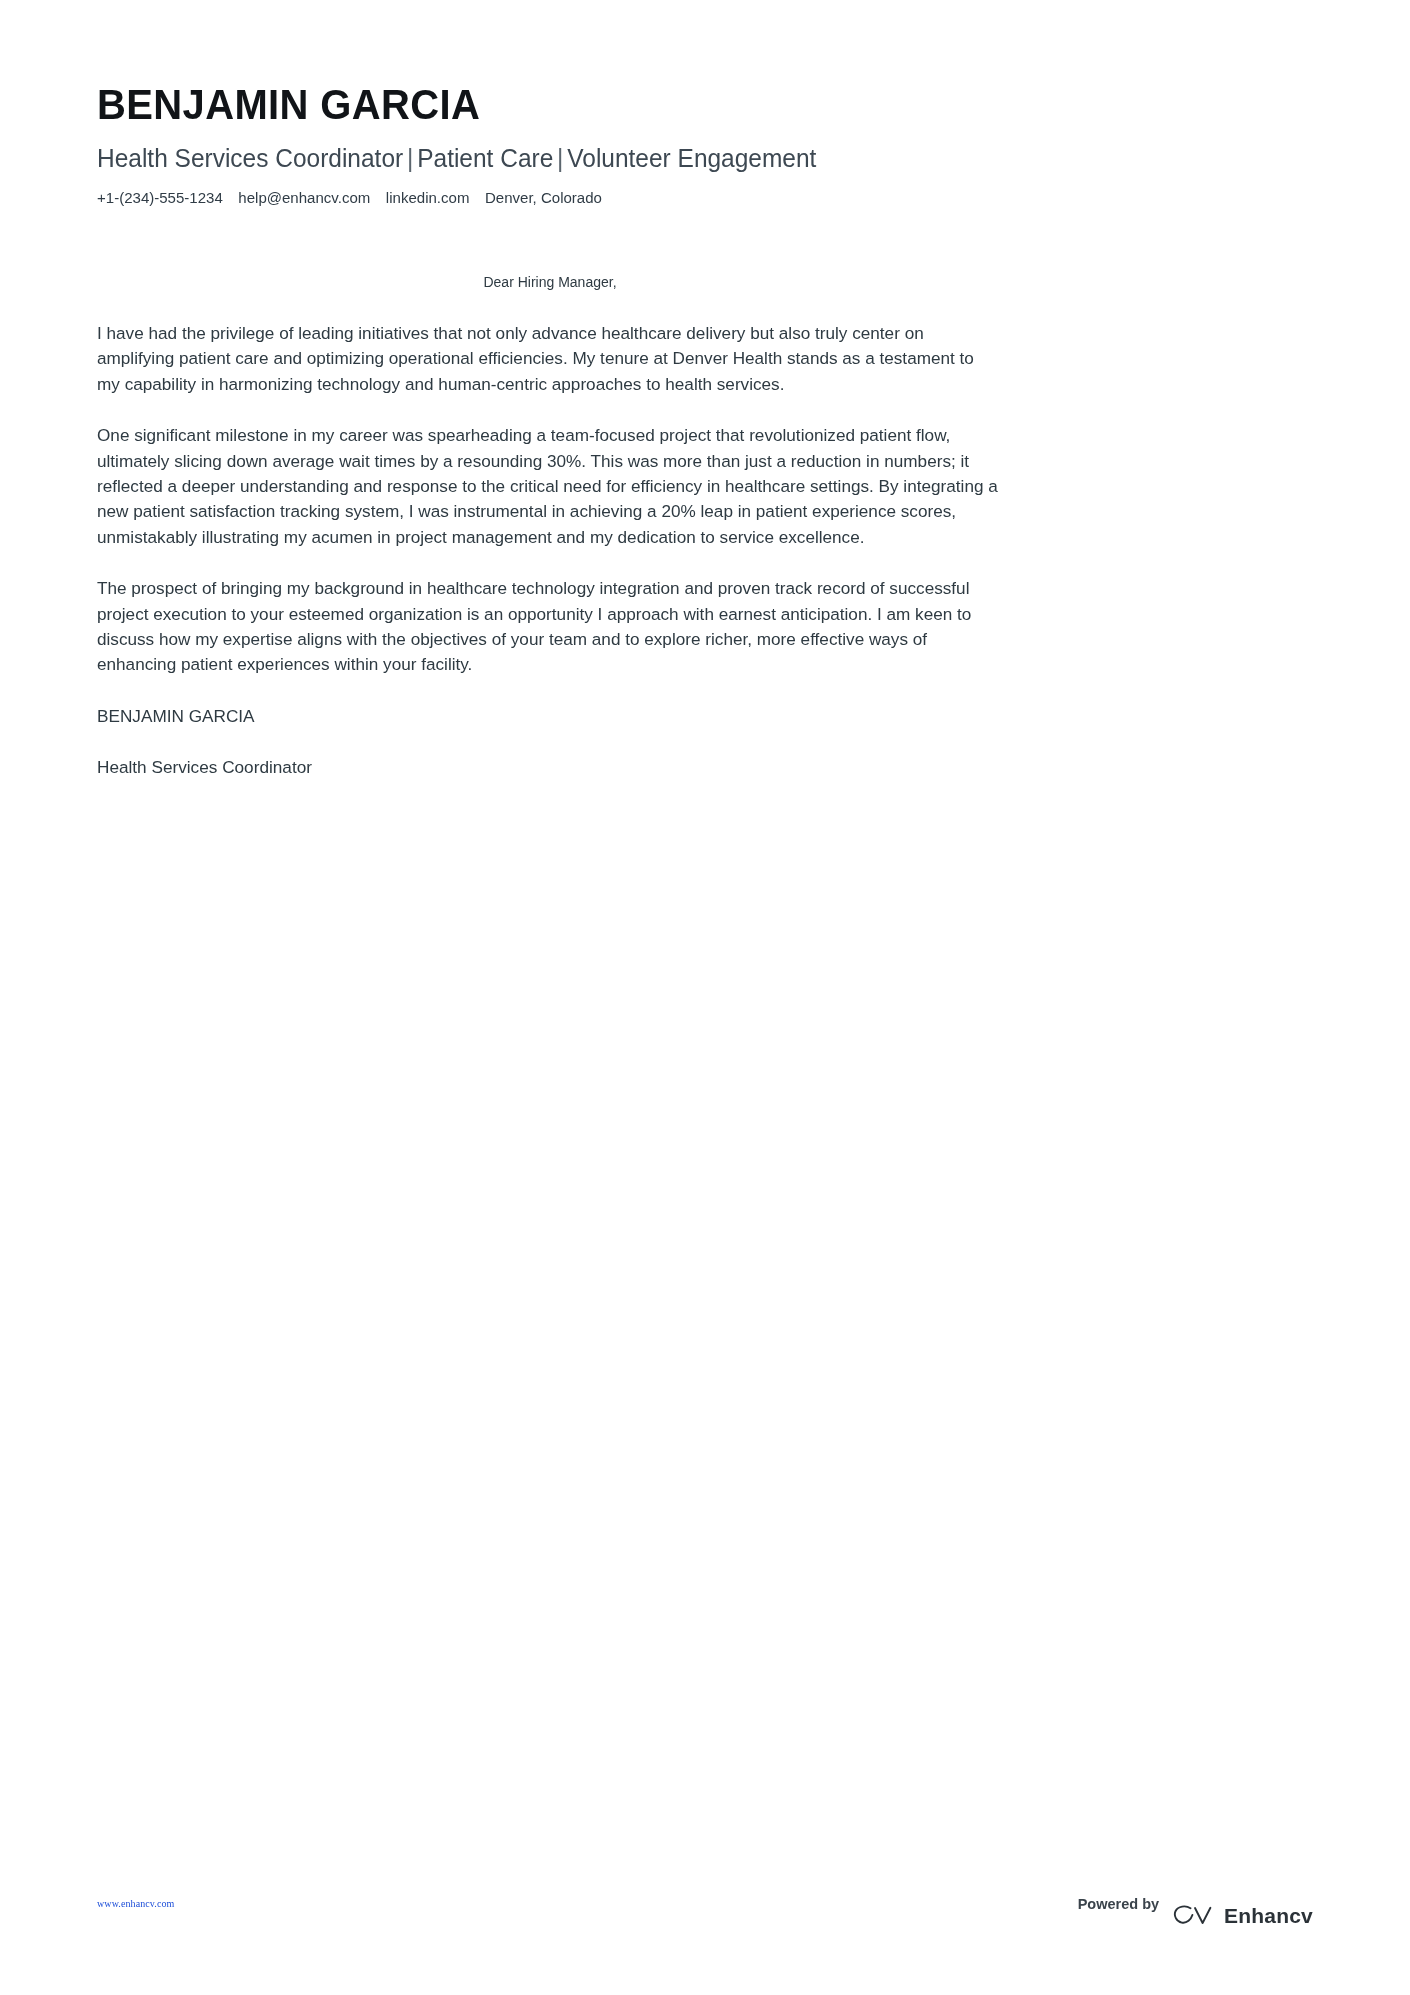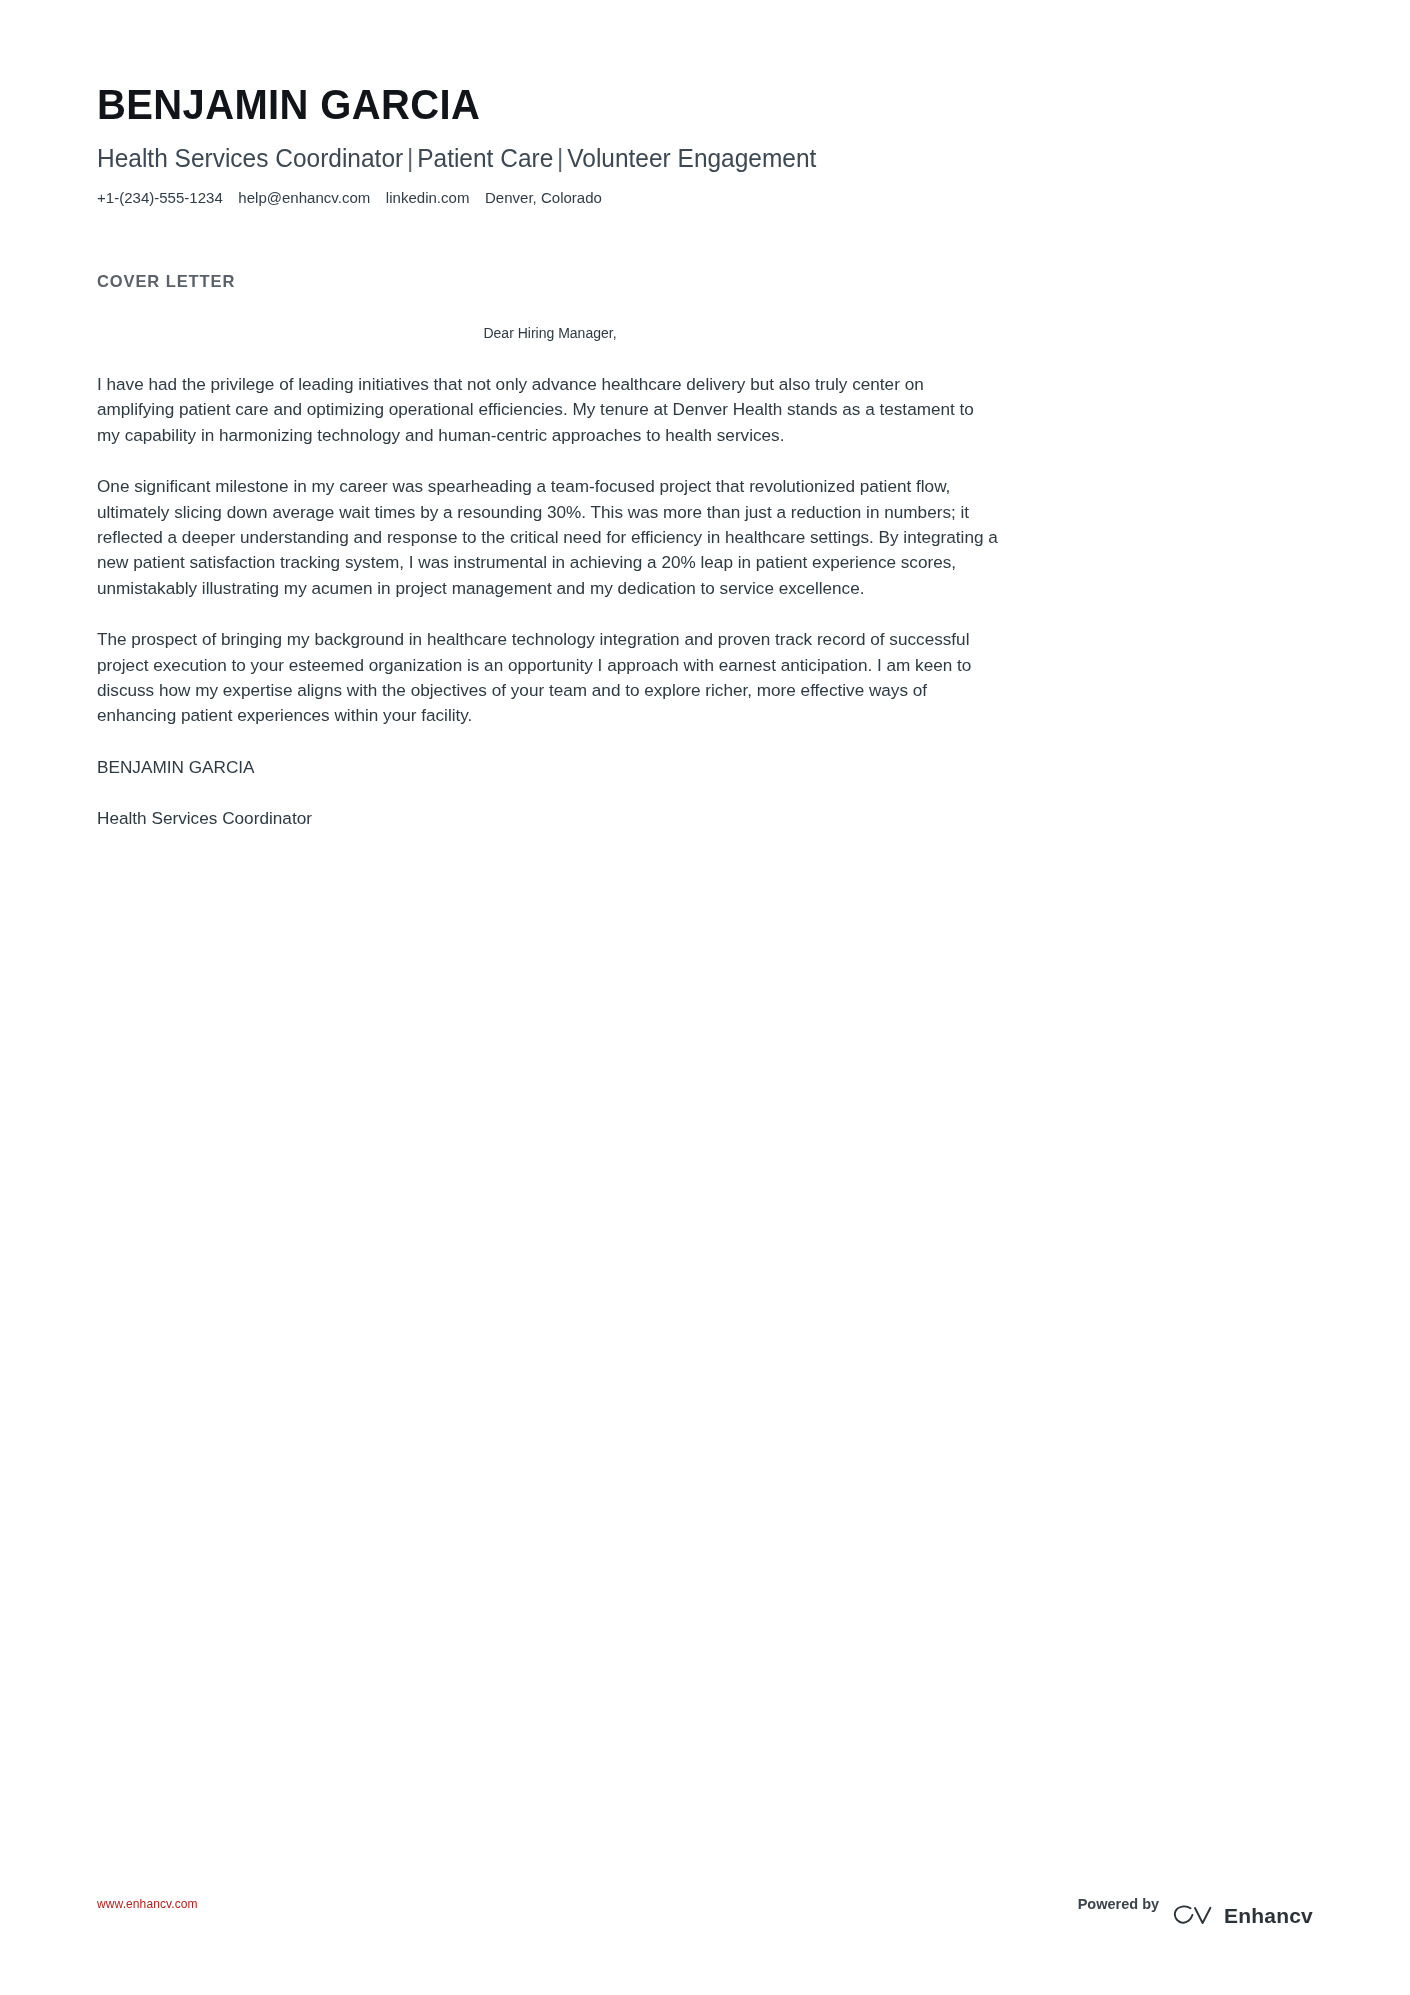--- a/index.html
+++ b/index.html
@@ -120,24 +120,25 @@
     position: absolute;
     left: 97px;
     right: 97px;
     bottom: 76px;
     display: flex;
     align-items: center;
     justify-content: space-between;
     height: 30px;
   }
   .footer-left {
-    font-size: 12px;
+    font-size: 10px;
     line-height: 20px;
-    color: #b91c1c;
+    color: #1d4ed8;
     letter-spacing: 0.1px;
+    font-family: Liberation Serif, serif;
   }
   .footer-right {
     display: flex;
     align-items: center;
     gap: 14px;
     font-weight: bold;
   }
   .powered-by {
     font-size: 14.5px;
     line-height: 20px;
@@ -177,21 +178,20 @@
 
       <div class="contact-row">
         <span class="contact-item">+1-(234)-555-1234</span>
         <span class="contact-item">help@enhancv.com</span>
         <span class="contact-item">linkedin.com</span>
         <span class="contact-item">Denver, Colorado</span>
       </div>
     </header>
 
     <section class="letter-section">
-      <h2 class="section-title">COVER LETTER</h2>
 
       <p class="salutation">Dear Hiring Manager,</p>
 
       <p class="para">I have had the privilege of leading initiatives that not only advance healthcare delivery but also truly center on amplifying patient care and optimizing operational efficiencies. My tenure at Denver Health stands as a testament to my capability in harmonizing technology and human-centric approaches to health services.</p>
 
       <p class="para">One significant milestone in my career was spearheading a team-focused project that revolutionized patient flow, ultimately slicing down average wait times by a resounding 30%. This was more than just a reduction in numbers; it reflected a deeper understanding and response to the critical need for efficiency in healthcare settings. By integrating a new patient satisfaction tracking system, I was instrumental in achieving a 20% leap in patient experience scores, unmistakably illustrating my acumen in project management and my dedication to service excellence.</p>
 
       <p class="para">The prospect of bringing my background in healthcare technology integration and proven track record of successful project execution to your esteemed organization is an opportunity I approach with earnest anticipation. I am keen to discuss how my expertise aligns with the objectives of your team and to explore richer, more effective ways of enhancing patient experiences within your facility.</p>
 
 

